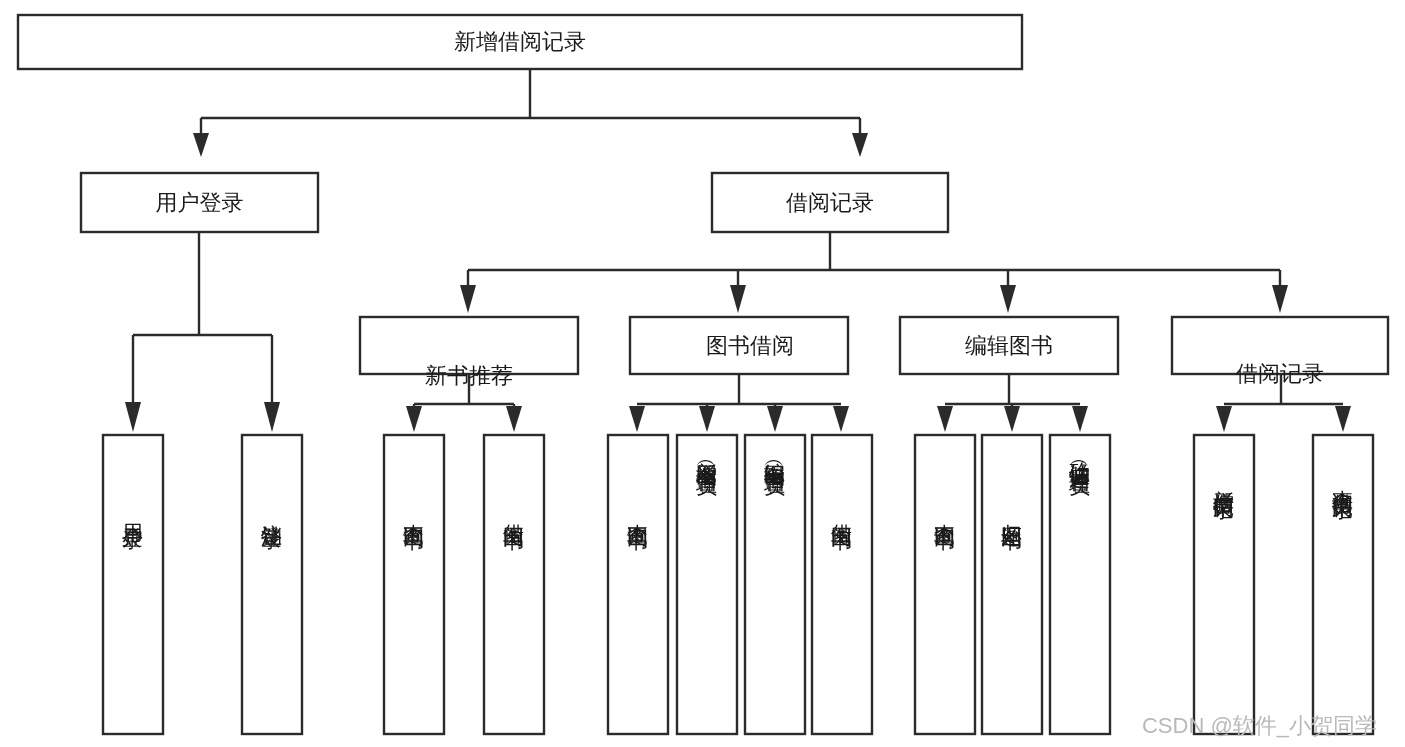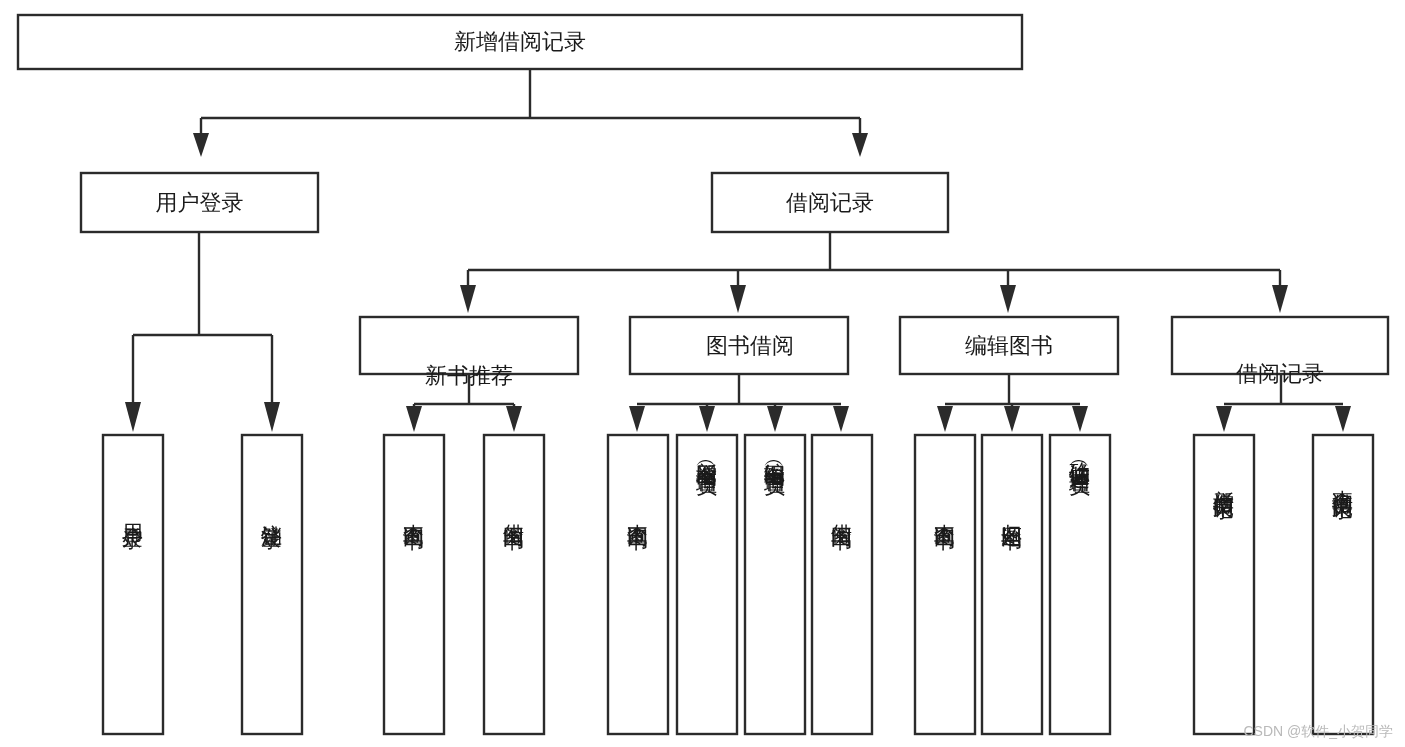--- a/index.html
+++ b/index.html
@@ -63,24 +63,24 @@
     pointer-events: none;
   }
   .hlabel-text {
     font-family: "Liberation Sans", "DejaVu Sans", sans-serif;
     font-size: 22px;
     color: #1a1a1a;
     white-space: nowrap;
   }
   .watermark {
     position: absolute;
-    right: 12px;
+    right: 28px;
     bottom: 6px;
     font-family: "Liberation Sans", "DejaVu Sans", sans-serif;
-    font-size: 14px;
+    font-size: 22px;
     color: #b9b9b9;
     white-space: nowrap;
     pointer-events: none;
   }
 </style>
 </head>
 <body>
 
 <div id="canvas">
 

